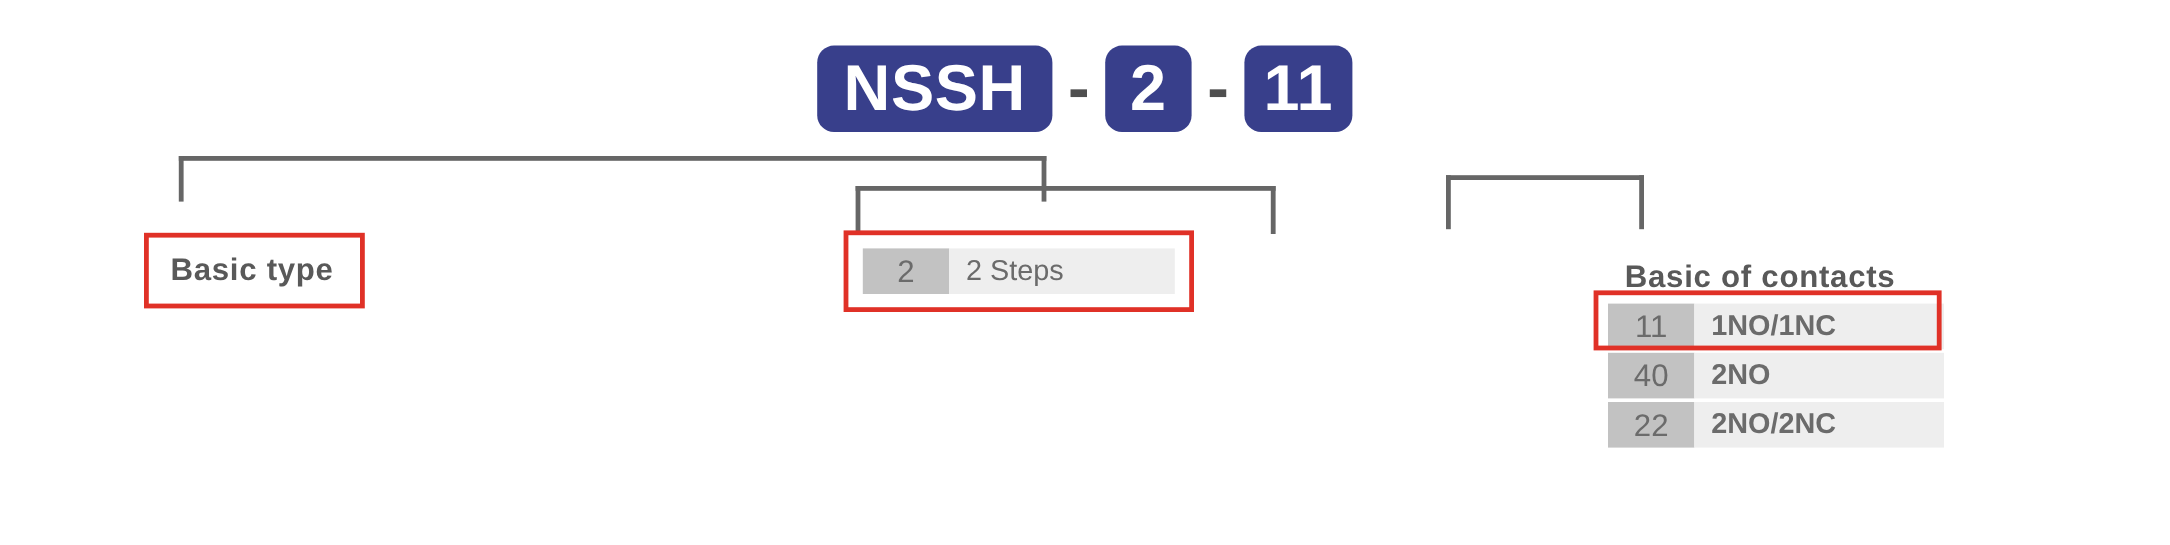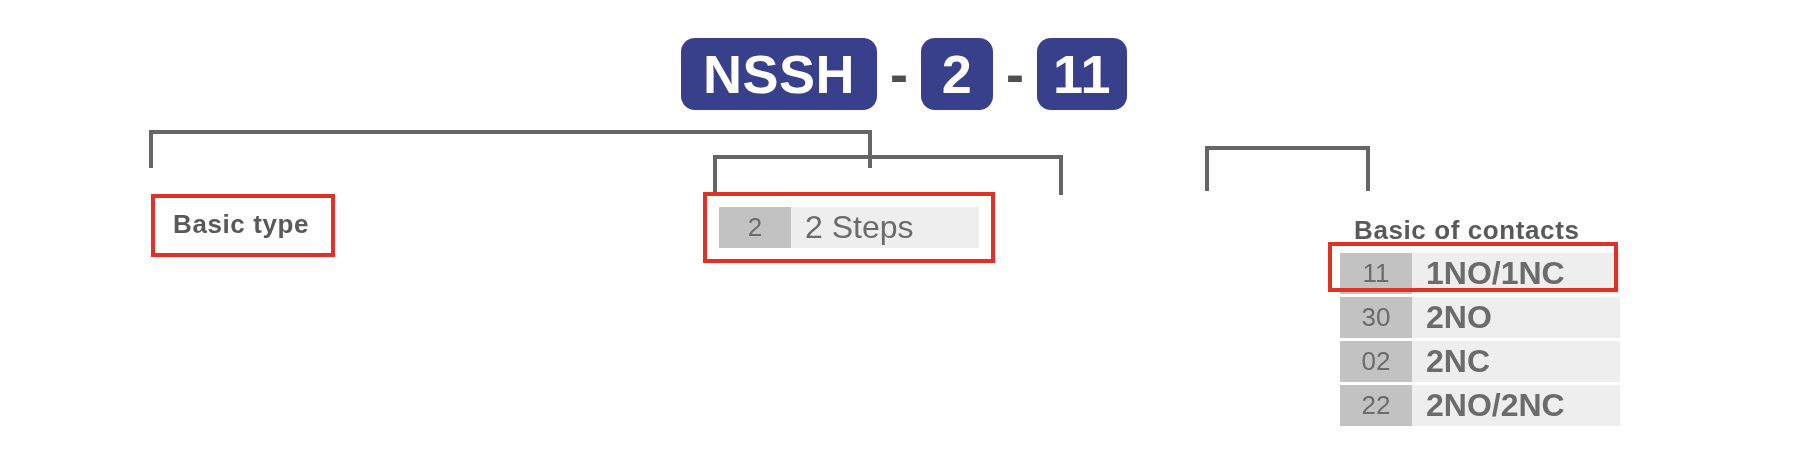--- a/index.html
+++ b/index.html
@@ -94,21 +94,21 @@
     width: 165px;
     height: 45px;
     border-width: 4px 4px 0 4px;
     border-bottom: none;
   }
 
   
   .section {
     position: absolute;
   }
-  #section-basic  { left: 120px;  top: 194px; margin-left: 31px; }
+  #section-basic  { left: 120px;  top: 194px; }
   #section-step   { left: 703px;  top: 192px; }
   #section-contacts { left: 1340px; top: 215px; }
 
   .section-heading {
     font-size: 26px;
     font-weight: bold;
     color: #595959;
     letter-spacing: 0.6px;
     white-space: nowrap;
     margin: 0 0 4px 14px;
@@ -147,21 +147,21 @@
     width: 72px;
     height: 34px;
     text-align: center;
     vertical-align: middle;
     padding: 2px 0;
     white-space: nowrap;
   }
   .opt-desc {
     background: #eeeeee;
     color: #6b6b6b;
-    font-size: 32px;
+    font-size: 24px;
     height: 34px;
     text-align: left;
     vertical-align: middle;
     padding: 2px 16px 2px 14px;
     white-space: nowrap;
   }
   #step-table .opt-desc { min-width: 158px; }
   #contacts-table .opt-desc { min-width: 178px; font-weight: bold; }
 
   
@@ -227,26 +227,22 @@
     <div class="section-heading">Basic of contacts</div>
     <div id="contacts-table-wrap">
       <div class="row-highlight-wrap"></div>
       <table class="opt-table" id="contacts-table">
         <tbody>
           <tr class="opt-row">
             <td class="opt-code">11</td>
             <td class="opt-desc">1NO/1NC</td>
           </tr>
           <tr class="opt-row">
-            <td class="opt-code">30</td>
+            <td class="opt-code">40</td>
             <td class="opt-desc">2NO</td>
-          </tr>
-          <tr class="opt-row">
-            <td class="opt-code">02</td>
-            <td class="opt-desc">2NC</td>
           </tr>
           <tr class="opt-row">
             <td class="opt-code">22</td>
             <td class="opt-desc">2NO/2NC</td>
           </tr>
         </tbody>
       </table>
     </div>
   </div>
 

